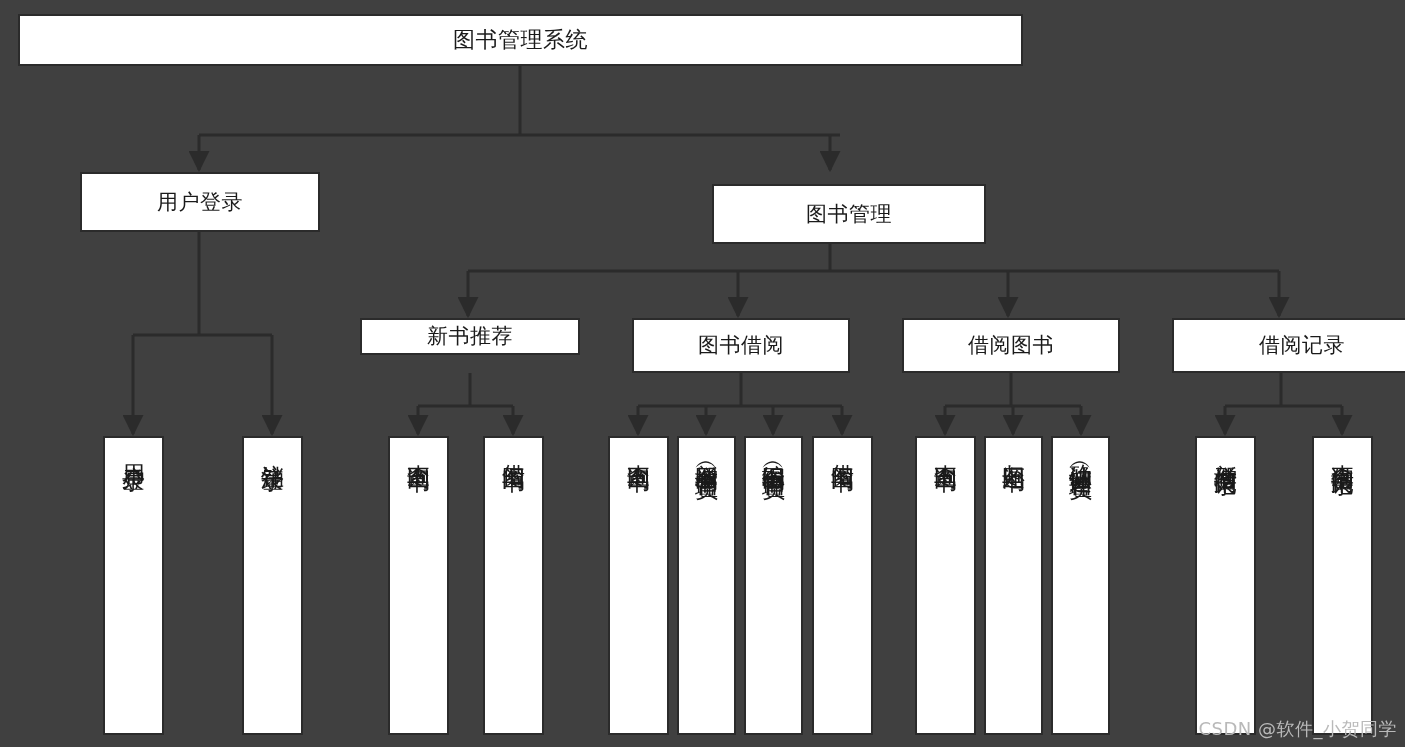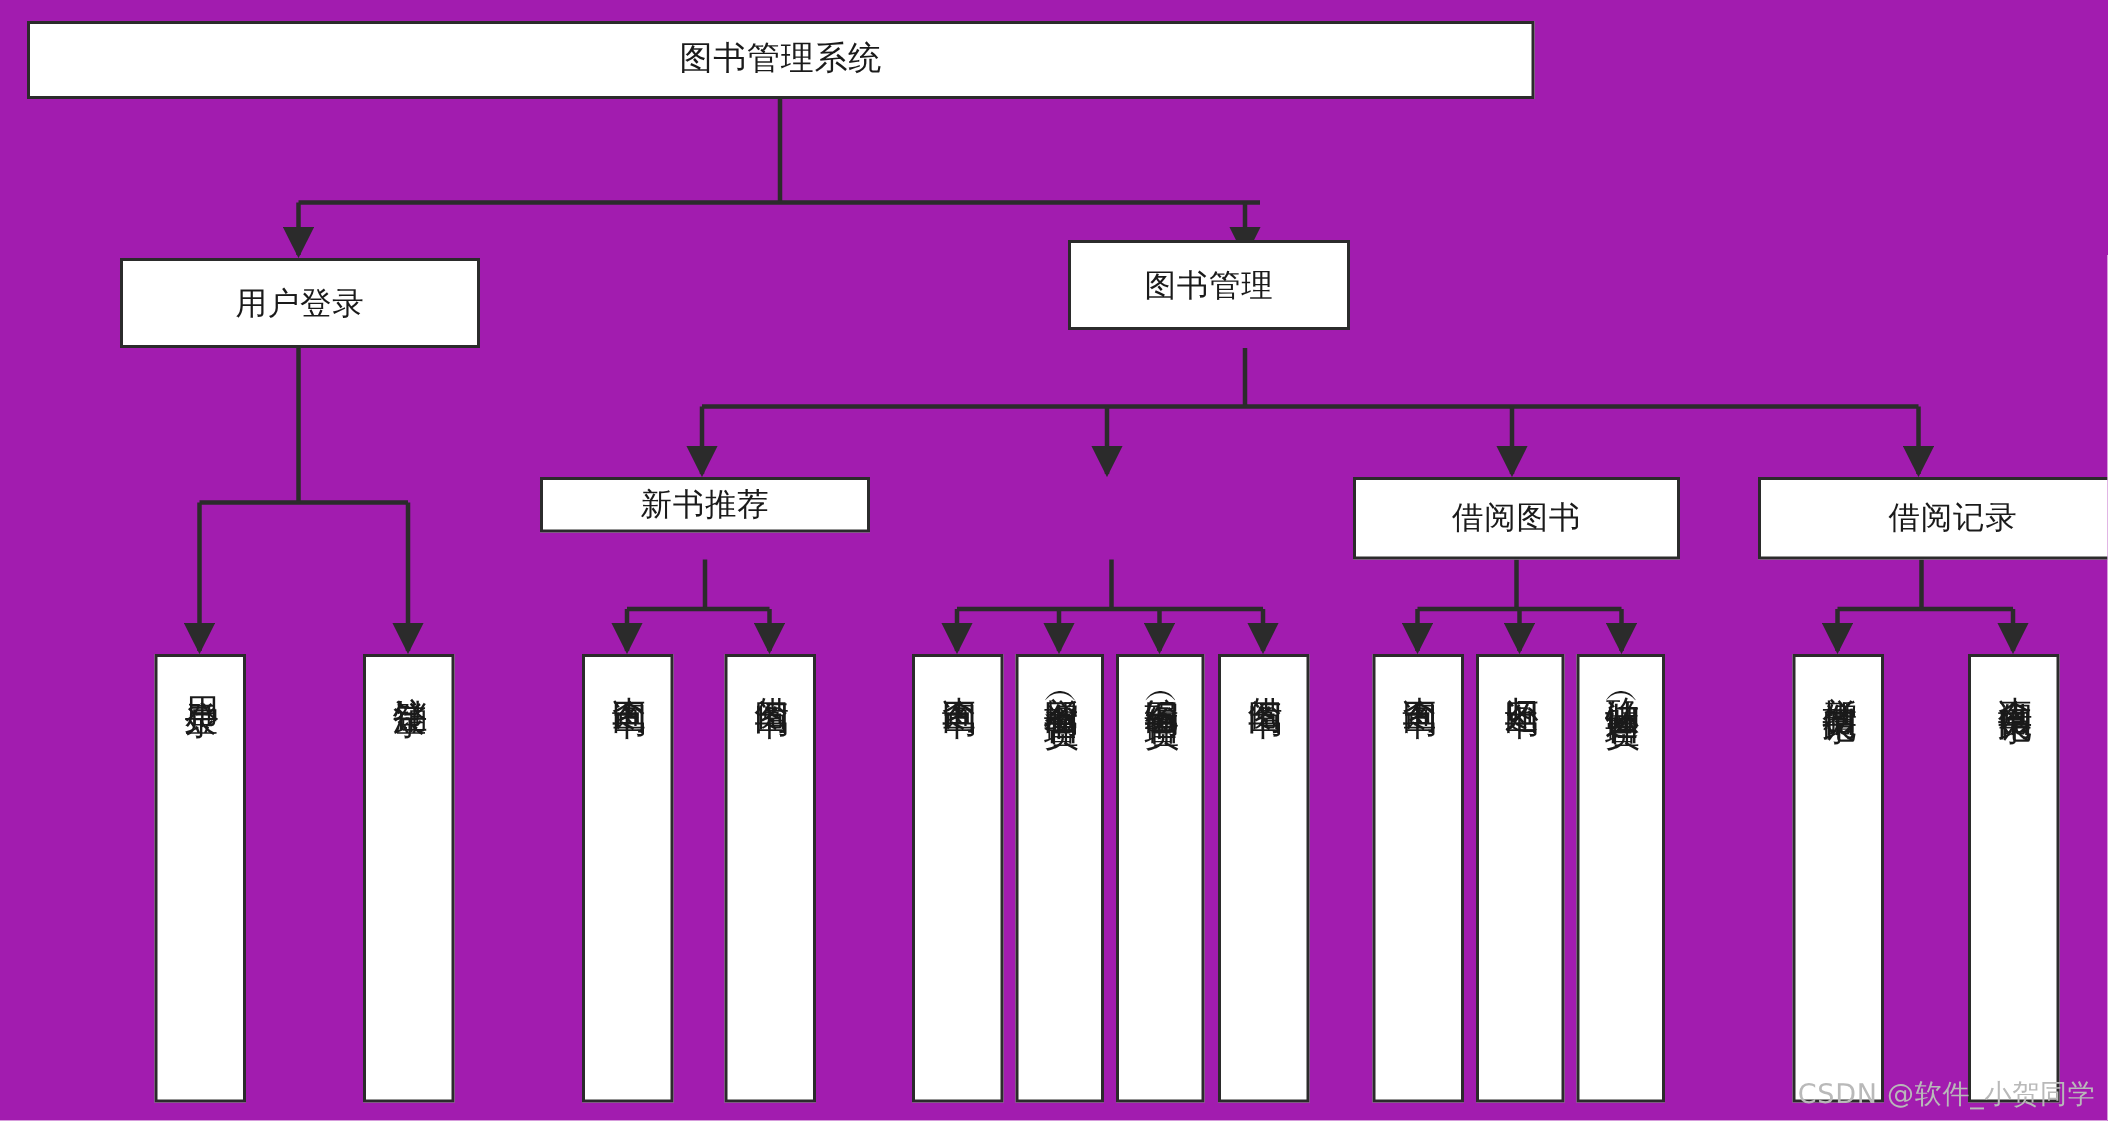--- a/index.html
+++ b/index.html
@@ -7,21 +7,21 @@
     padding: 0;
     background: #ffffff;
   }
   body {
     font-family: "DejaVu Sans", "Liberation Sans", sans-serif;
   }
   #canvas {
     position: relative;
     width: 1405px;
     height: 747px;
-    background: #a21caf;
+    background: #404040;
     overflow: hidden;
   }
   svg.wires {
     position: absolute;
     left: 0;
     top: 0;
     width: 1405px;
     height: 747px;
     pointer-events: none;
   }
@@ -130,27 +130,30 @@
     </g>
   </svg>
 
   <div class="node horiz root" style="left:18px; top:14px; width:1005px; height:52px;">
     <span class="node-label">图书管理系统</span>
   </div>
 
   <div class="node horiz" style="left:80px; top:172px; width:240px; height:60px;">
     <span class="node-label">用户登录</span>
   </div>
-  <div class="node horiz" style="left:712px; top:160px; width:188px; height:60px;">
+  <div class="node horiz" style="left:712px; top:184px; width:274px; height:60px;">
     <span class="node-label">图书管理</span>
   </div>
 
   <div class="node horiz" style="left:360px; top:318px; width:220px; height:37px;">
     <span class="node-label">新书推荐</span>
   </div>
+  <div class="node horiz" style="left:632px; top:318px; width:218px; height:55px;">
+    <span class="node-label">图书借阅</span>
+  </div>
   <div class="node horiz" style="left:902px; top:318px; width:218px; height:55px;">
     <span class="node-label">借阅图书</span>
   </div>
   <div class="node horiz" style="left:1172px; top:318px; width:260px; height:55px;">
     <span class="node-label">借阅记录</span>
   </div>
 
   <div class="node leaf" style="left:103px; top:436px; width:61px; height:299px;">
     <span class="node-label">用户登录</span>
   </div>

